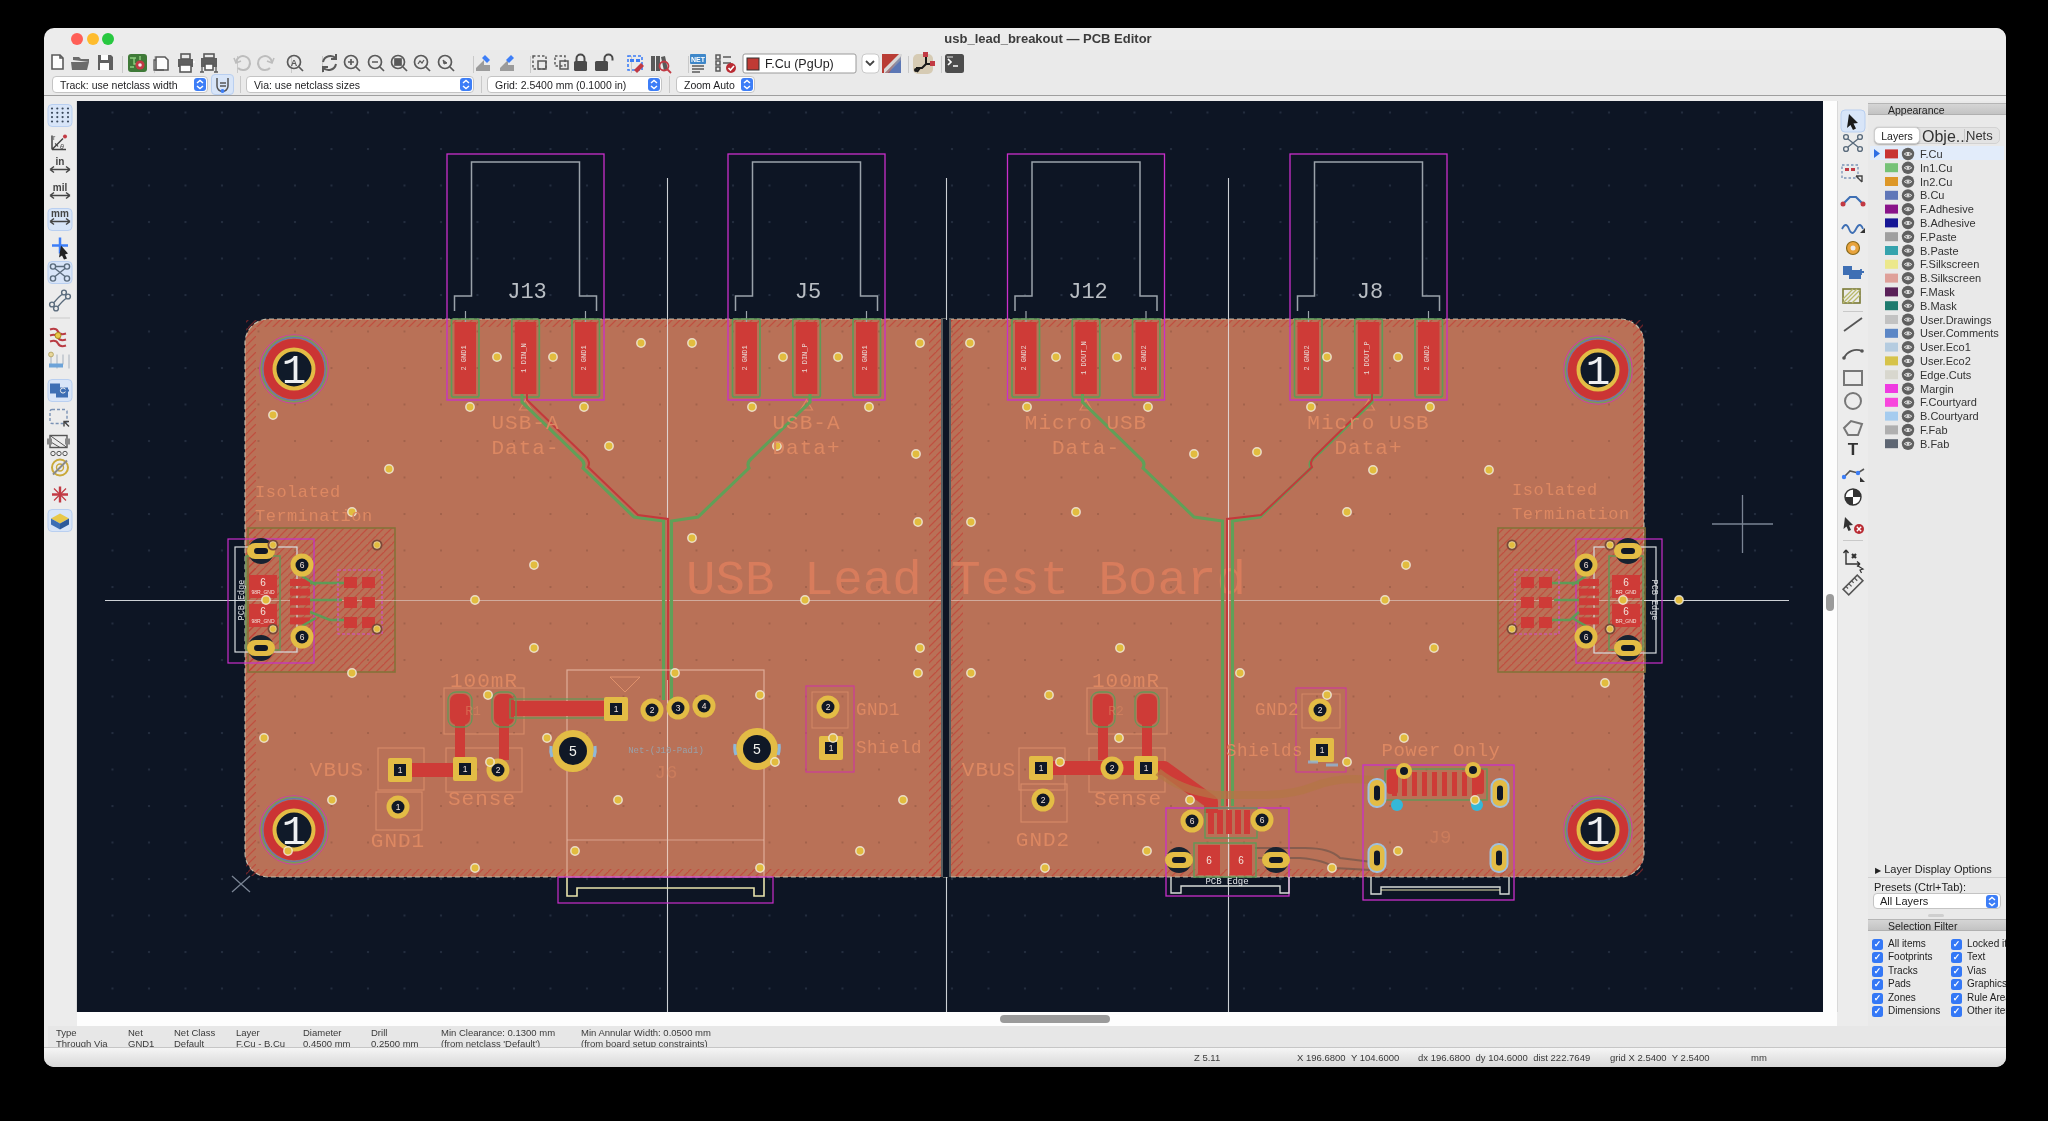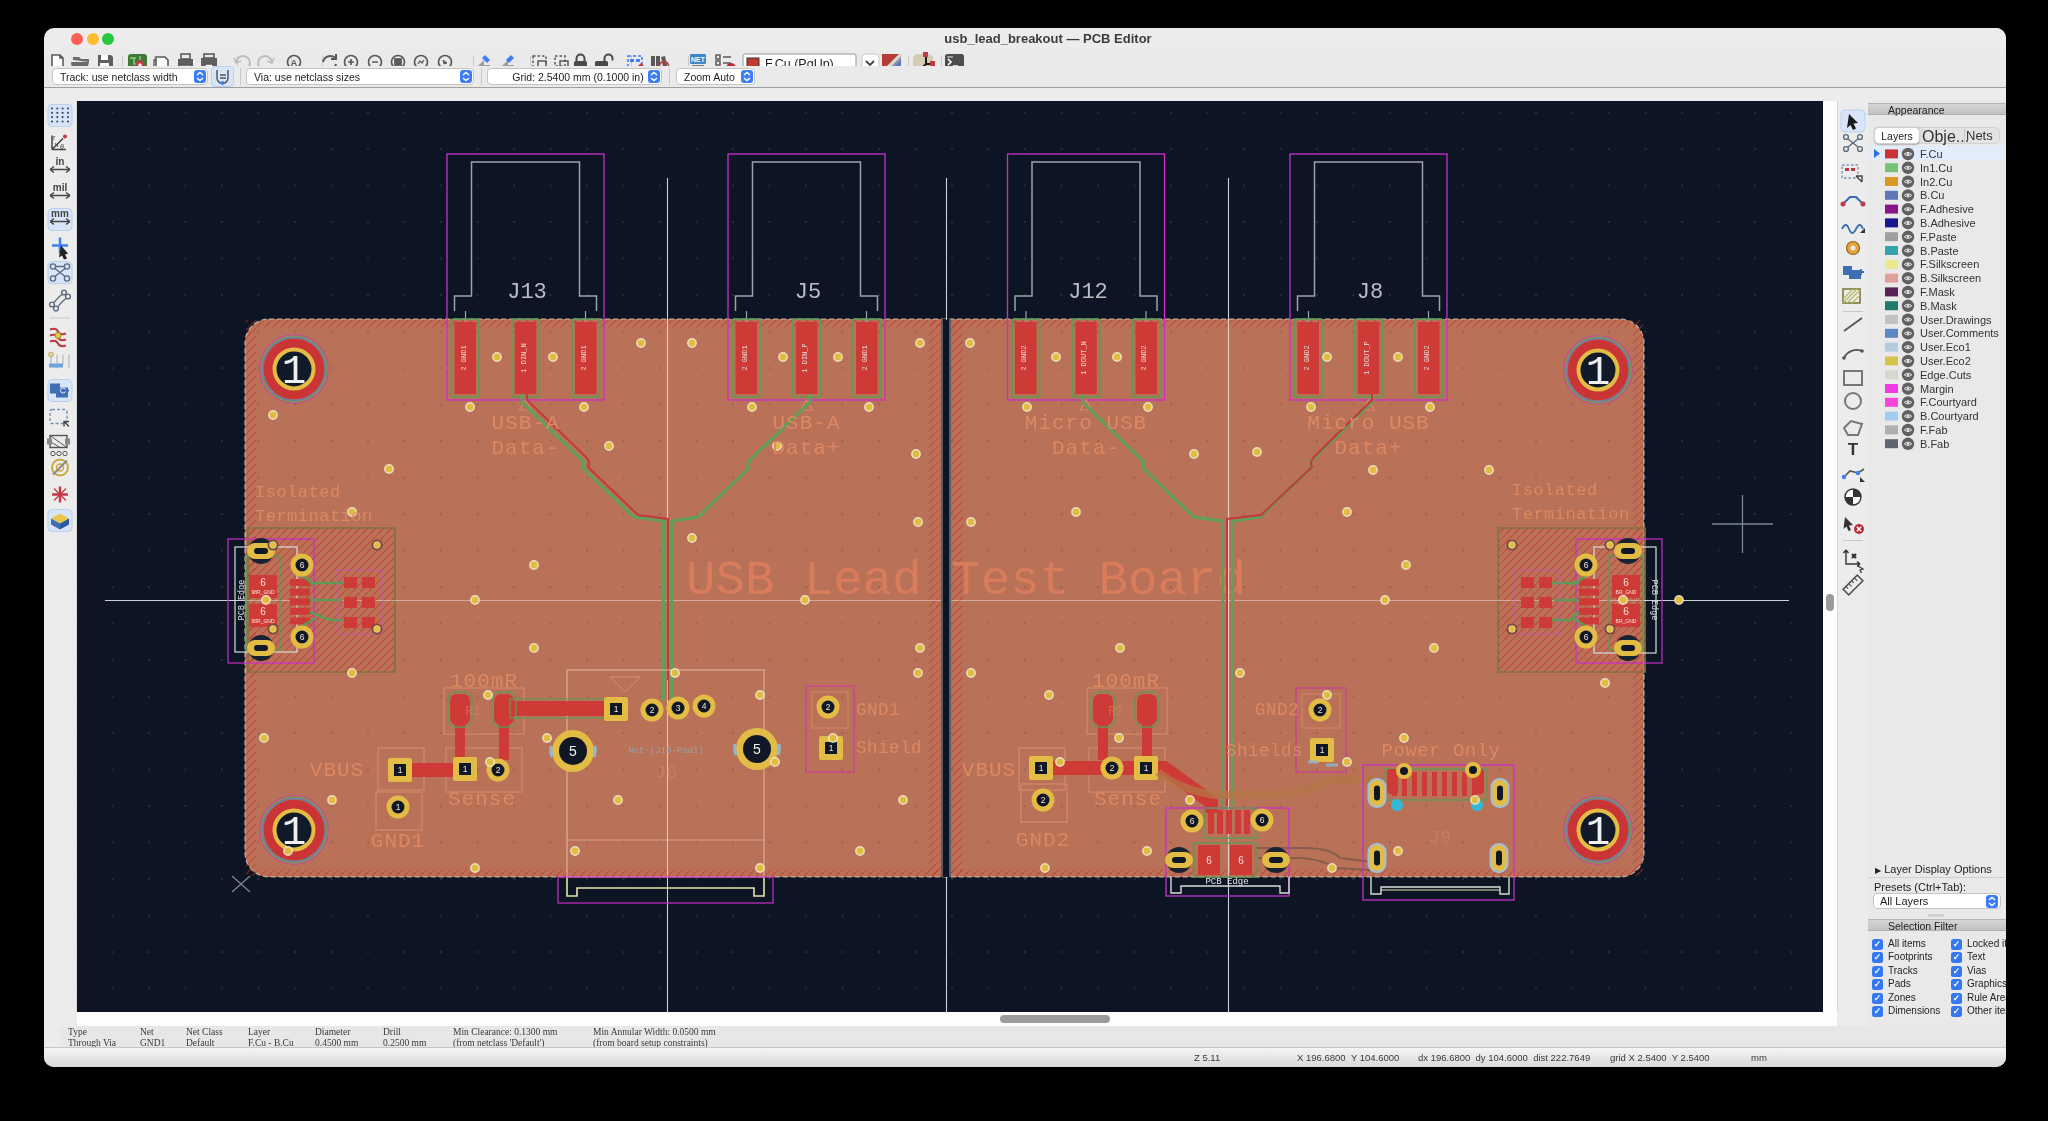--- a/index.html
+++ b/index.html
@@ -4,32 +4,32 @@
 <style>
   html,body{margin:0;padding:0;background:#000;width:2048px;height:1121px;overflow:hidden;}
   *{box-sizing:border-box;}
   body{font-family:"Liberation Sans",sans-serif;}
   .abs{position:absolute;}
   #win{position:absolute;left:44px;top:28px;width:1962px;height:1039px;background:#ececec;border-radius:10px;overflow:hidden;}
   #titlebar{position:absolute;left:0;top:0;width:100%;height:22px;background:#ececec;margin-left:23px;}
   .tl{position:absolute;top:5px;width:12px;height:12px;border-radius:50%;}
   #title{position:absolute;left:0;top:3px;width:100%;text-align:center;font-size:13px;font-weight:700;color:#3c3c3c;}
   #toolbar1{position:absolute;left:0;top:22px;width:100%;height:29px;background:#eaeaea;}
-  #toolbar2{position:absolute;left:0;top:38px;width:100%;height:22px;background:#eaeaea;border-bottom:1px solid #9f9f9f;}
+  #toolbar2{position:absolute;left:0;top:46px;width:100%;height:22px;background:#eaeaea;border-bottom:1px solid #9f9f9f;}
   .combo{position:absolute;height:17px;background:#fff;border:1px solid #c4c4c4;border-radius:4px;font-size:10.5px;color:#1d1d1f;padding:2px 0 0 7px;}
   .spin{position:absolute;top:2px;width:12px;height:13px;background:#3d7ef7;border-radius:3px;}
   .spin svg{position:absolute;left:0;top:0;}
   .sep1{position:absolute;top:6px;width:1px;height:17px;background:#c9c9c9;}
   #lefttb{position:absolute;left:0;top:73px;width:33px;height:911px;background:#ececec;border-right:1px solid #d9d9d9;}
   #righttb{position:absolute;left:1793px;top:73px;width:31px;height:911px;background:#ececec;border-left:1px solid #d9d9d9;}
   #panel{position:absolute;left:1824px;top:73px;width:138px;height:946px;background:#e9e9e9;}
   .phead{position:absolute;left:0;width:100%;height:12px;background:linear-gradient(#d5d5d5,#c3c3c3);border-top:1px solid #b5b5b5;border-bottom:1px solid #b0b0b0;font-size:10.5px;color:#222;padding-left:20px;line-height:12px;}
   .cb{position:absolute;width:11px;height:11px;background:#3478f6;border-radius:2.5px;color:#fff;font-size:9px;font-weight:700;text-align:center;line-height:11px;}
   .cblab{position:absolute;font-size:10px;color:#222;white-space:nowrap;}
-  #statusbar{position:absolute;left:16px;top:998px;width:100%;height:21px;background:#e7e7e7;font-size:9.5px;color:#3a3a3a;font-family:Liberation Serif, serif;}
+  #statusbar{position:absolute;left:4px;top:998px;width:100%;height:21px;background:#e7e7e7;font-size:9.5px;color:#3a3a3a;}
   #footer{position:absolute;left:0;top:1019px;width:100%;height:20px;background:linear-gradient(#f5f5f5,#d8d8d8);border-top:1px solid #c6c6c6;font-size:9.5px;color:#3a3a3a;}
   .st{position:absolute;white-space:nowrap;}
   #hscroll{position:absolute;left:33px;top:984px;width:1760px;height:14px;background:#fdfdfd;}
   #vscroll{position:absolute;left:1779px;top:73px;width:14px;height:911px;background:#fdfdfd;}
   .thumb{position:absolute;background:#9b9b9b;border-radius:4px;}
 </style>
 </head>
 <body>
 <div id="win">
   <div id="titlebar">
@@ -178,21 +178,21 @@
           <circle cx="10.5" cy="16" r="2" fill="#3d7ef7"></circle>
         </svg></div>
     <div class="sep1" style="left:196px;top:2px;"></div>
     <div class="combo" style="left:202px;top:2px;width:228px;">Via: use netclass sizes</div>
     <div class="spin" style="left:416px;top:4px;">
         <svg width="12" height="13">
           <path d="M3 5 l3 -2.6 l3 2.6 M3 8 l3 2.6 l3 -2.6" stroke="#fff" stroke-width="1.4" fill="none"></path>
         </svg>
       </div>
     <div class="sep1" style="left:437px;top:2px;"></div>
-    <div class="combo" style="left:443px;top:2px;width:175px;text-align:center;">Grid: 2.5400 mm (0.1000 in)</div>
+    <div class="combo" style="left:443px;top:2px;width:175px;">Grid: 2.5400 mm (0.1000 in)</div>
     <div class="spin" style="left:604px;top:4px;">
         <svg width="12" height="13">
           <path d="M3 5 l3 -2.6 l3 2.6 M3 8 l3 2.6 l3 -2.6" stroke="#fff" stroke-width="1.4" fill="none"></path>
         </svg>
       </div>
     <div class="sep1" style="left:625px;top:2px;"></div>
     <div class="combo" style="left:632px;top:2px;width:79px;">Zoom Auto</div>
     <div class="spin" style="left:697px;top:4px;">
         <svg width="12" height="13">
           <path d="M3 5 l3 -2.6 l3 2.6 M3 8 l3 2.6 l3 -2.6" stroke="#fff" stroke-width="1.4" fill="none"></path>

